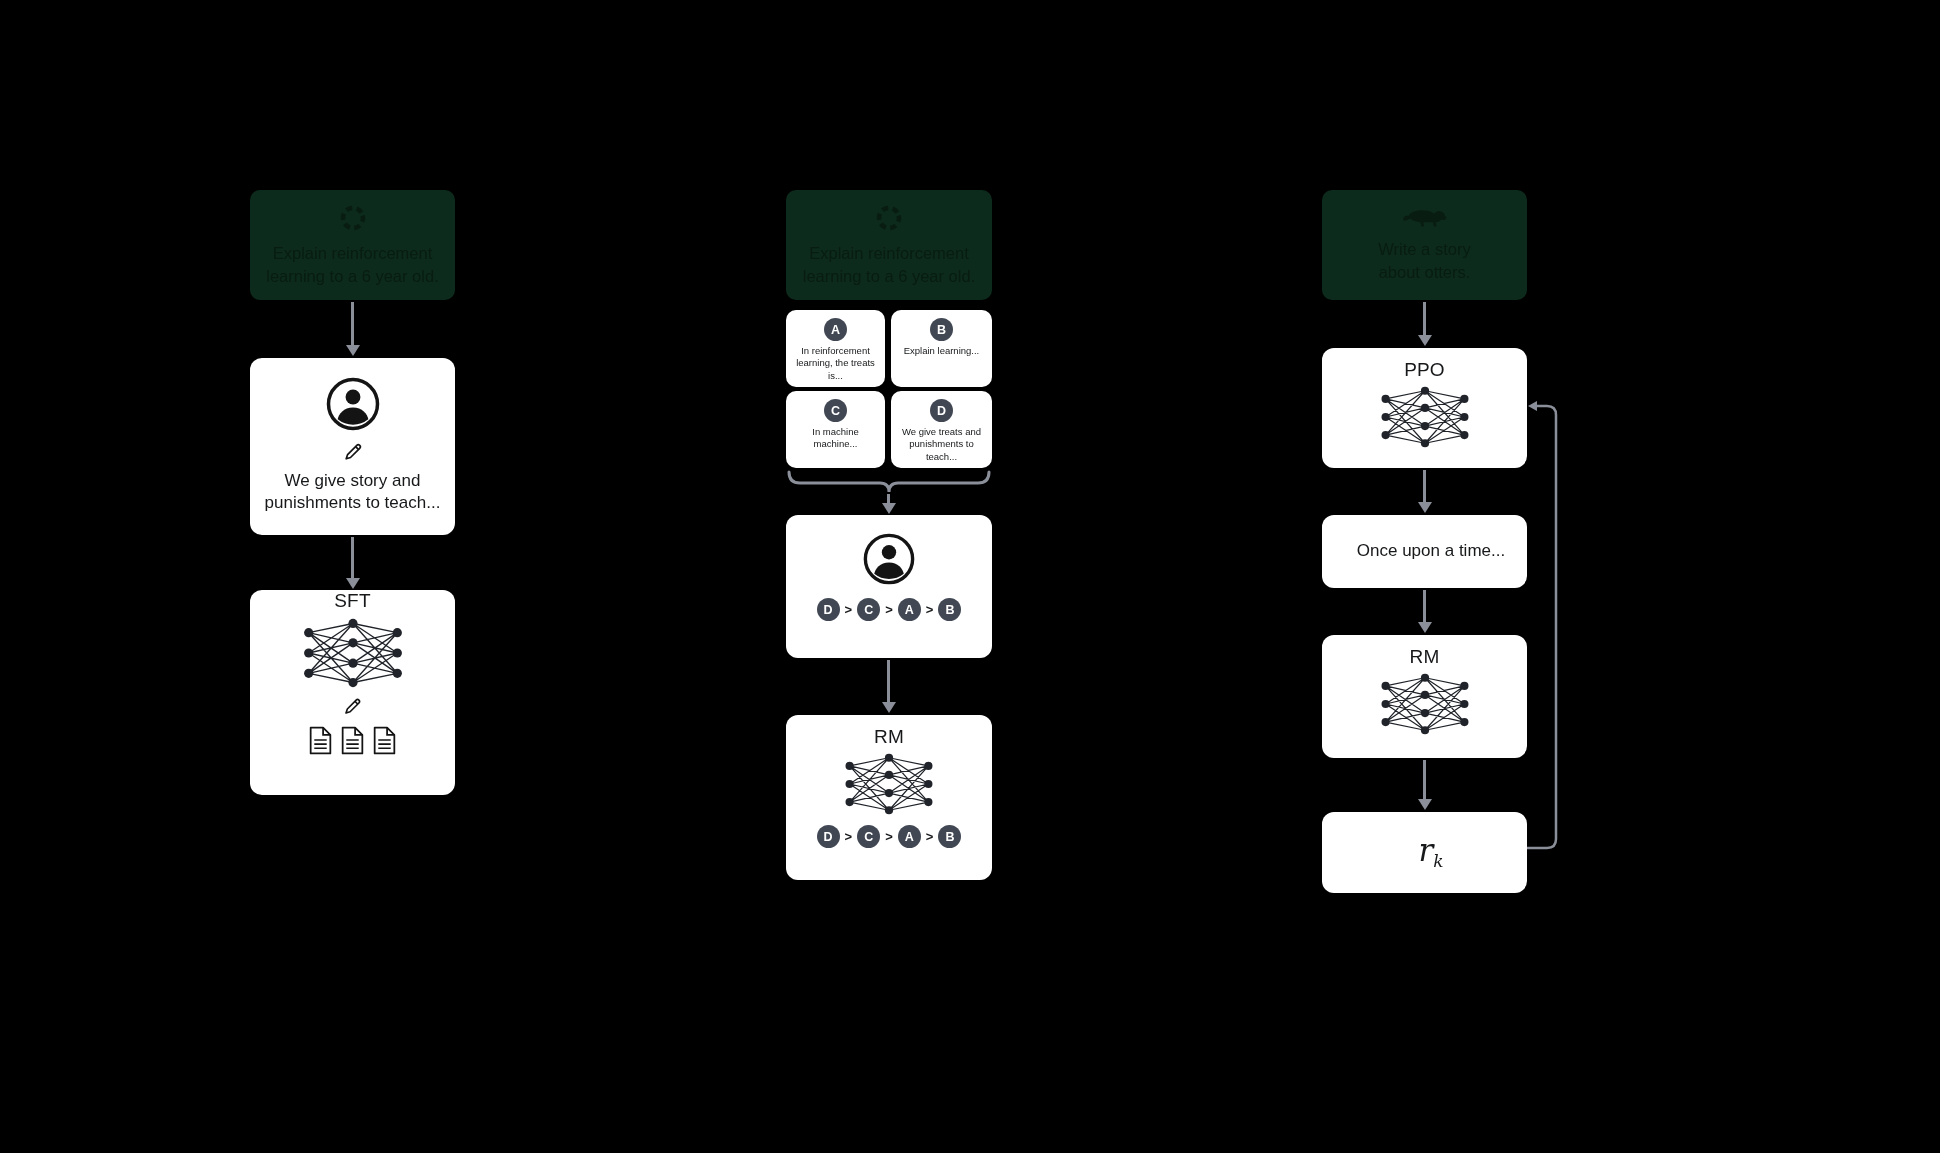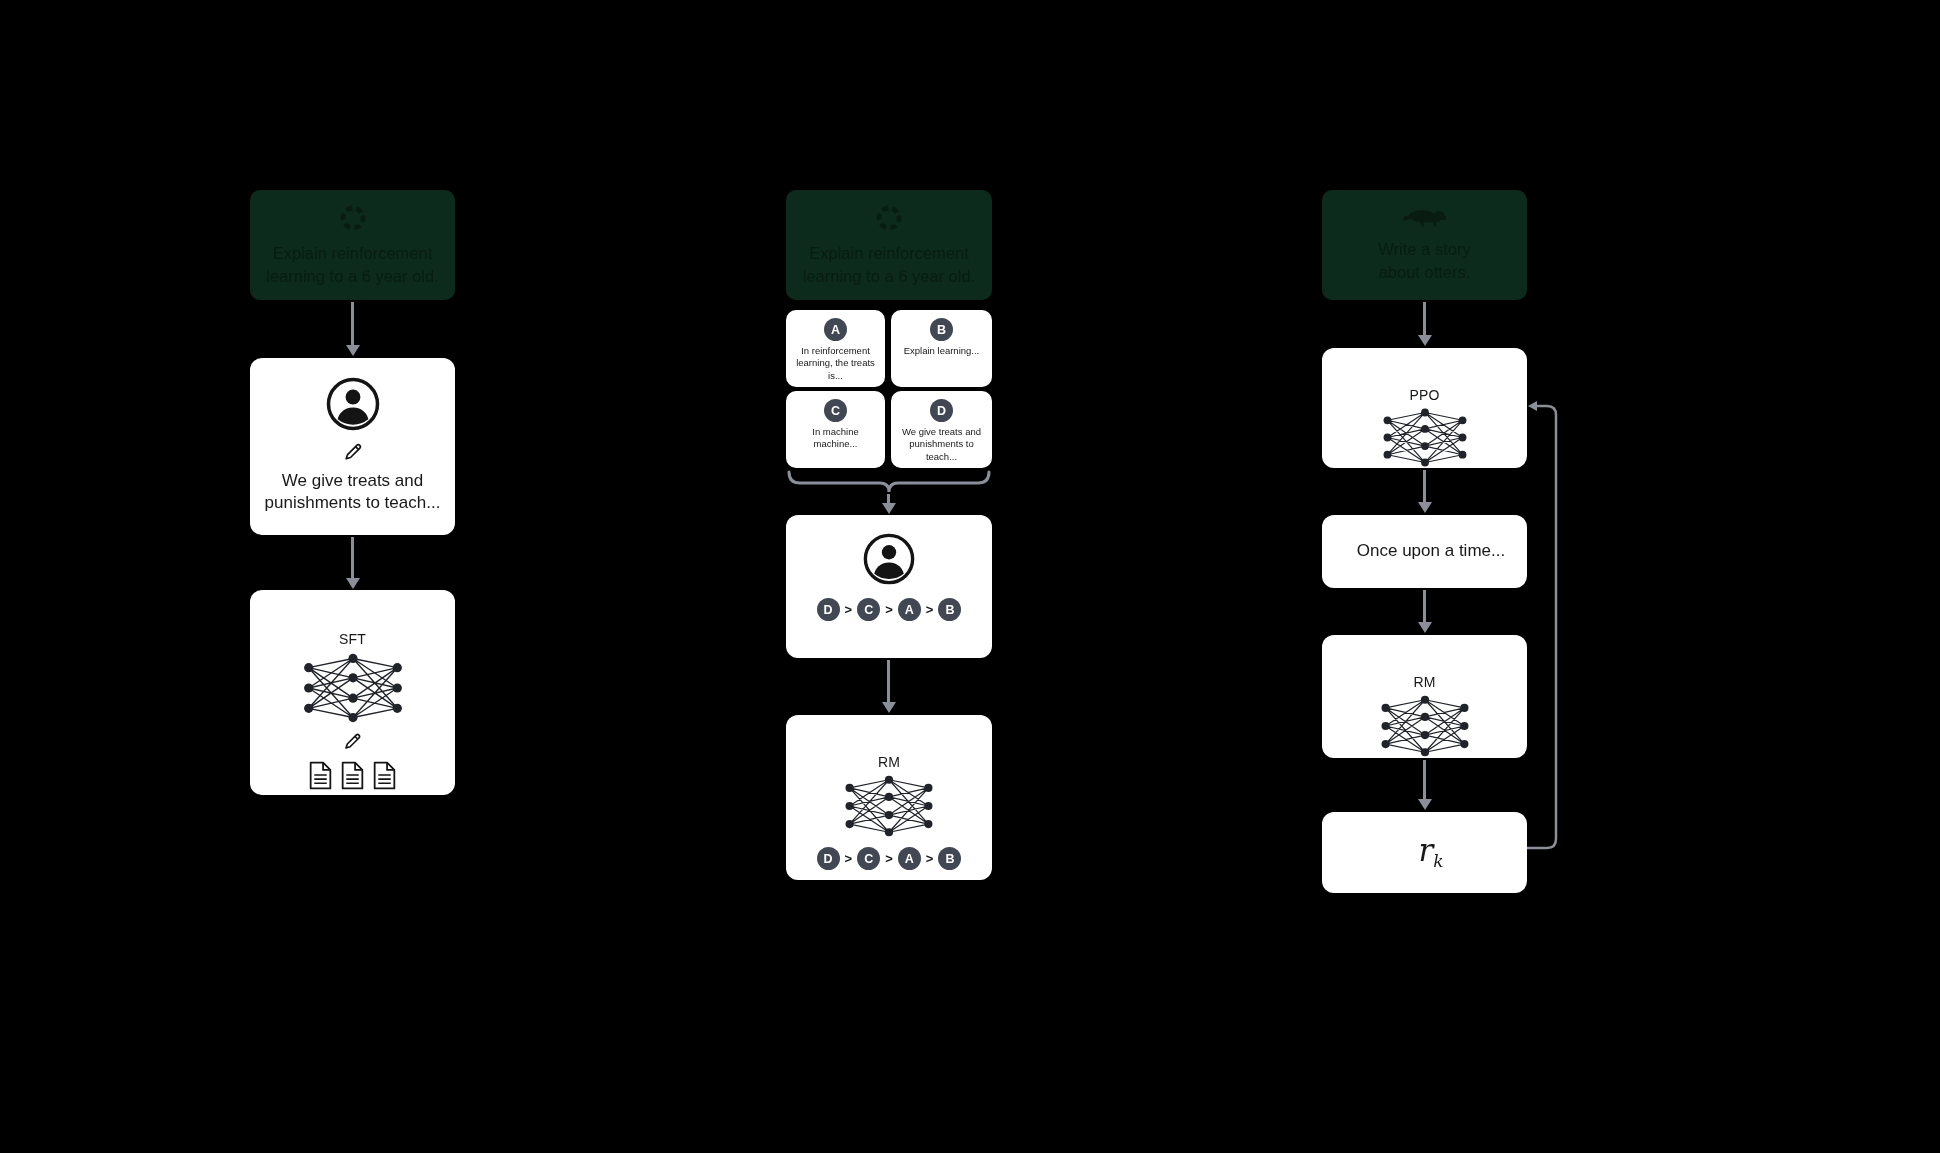--- a/index.html
+++ b/index.html
@@ -26,21 +26,21 @@
 
   .card {
     position:absolute; border-radius:12px;
     background:var(--card_bg, #ffffff);
     color:var(--card_ink, #17181a);
     display:flex; flex-direction:column; align-items:center;
     text-align:center;
   }
   .card.center { justify-content:center;padding-left:13px; }
   .card-text { font-size:17px; line-height:1.32; }
-  .model-label { font-size:14px; font-weight:500; letter-spacing:.2px;margin-top:28px; }
+  .model-label { font-size:19px; font-weight:500; letter-spacing:.2px; }
 
   .docs-row { display:flex; gap:7px; margin-top:8px; }
 
   
   .answer-card {
     position:absolute; border-radius:10px;
     background:var(--card_bg, #ffffff); color:var(--card_ink, #17181a);
     display:flex; flex-direction:column; align-items:center;
     padding-top:8px; gap:4px; text-align:center;
   }
@@ -143,28 +143,28 @@
     <div class="arrow-down" style="left:351px;top:302px;height:43px;"></div>
 
     <div class="card" style="left:250px;top:358px;width:205px;height:177px;padding-top:18px;">
       <svg width="56" height="56">
           <use href="#sym-person"></use>
         </svg>
       <svg width="24" height="24" style="margin-top:8px;">
           <use href="#sym-pencil"></use>
         </svg>
       <div class="card-text" style="margin-top:6px;">
-        <div>We give treats and</div>
+        <div>We give story and</div>
         <div>punishments to teach...</div>
       </div>
     </div>
 
     <div class="arrow-down" style="left:351px;top:537px;height:41px;"></div>
 
-    <div class="card" style="left:250px;top:590px;width:205px;height:205px;padding-top:13px;">
+    <div class="card" style="left:250px;top:590px;width:205px;height:205px;">
       <div class="model-label">SFT</div>
       <svg width="112" height="72" style="margin-top:5px;">
           <use href="#sym-network"></use>
         </svg>
       <svg width="23" height="23" style="margin-top:6px;">
           <use href="#sym-pencil"></use>
         </svg>
       <div class="docs-row">
         <svg width="25" height="29">
             <use href="#sym-doc"></use>

